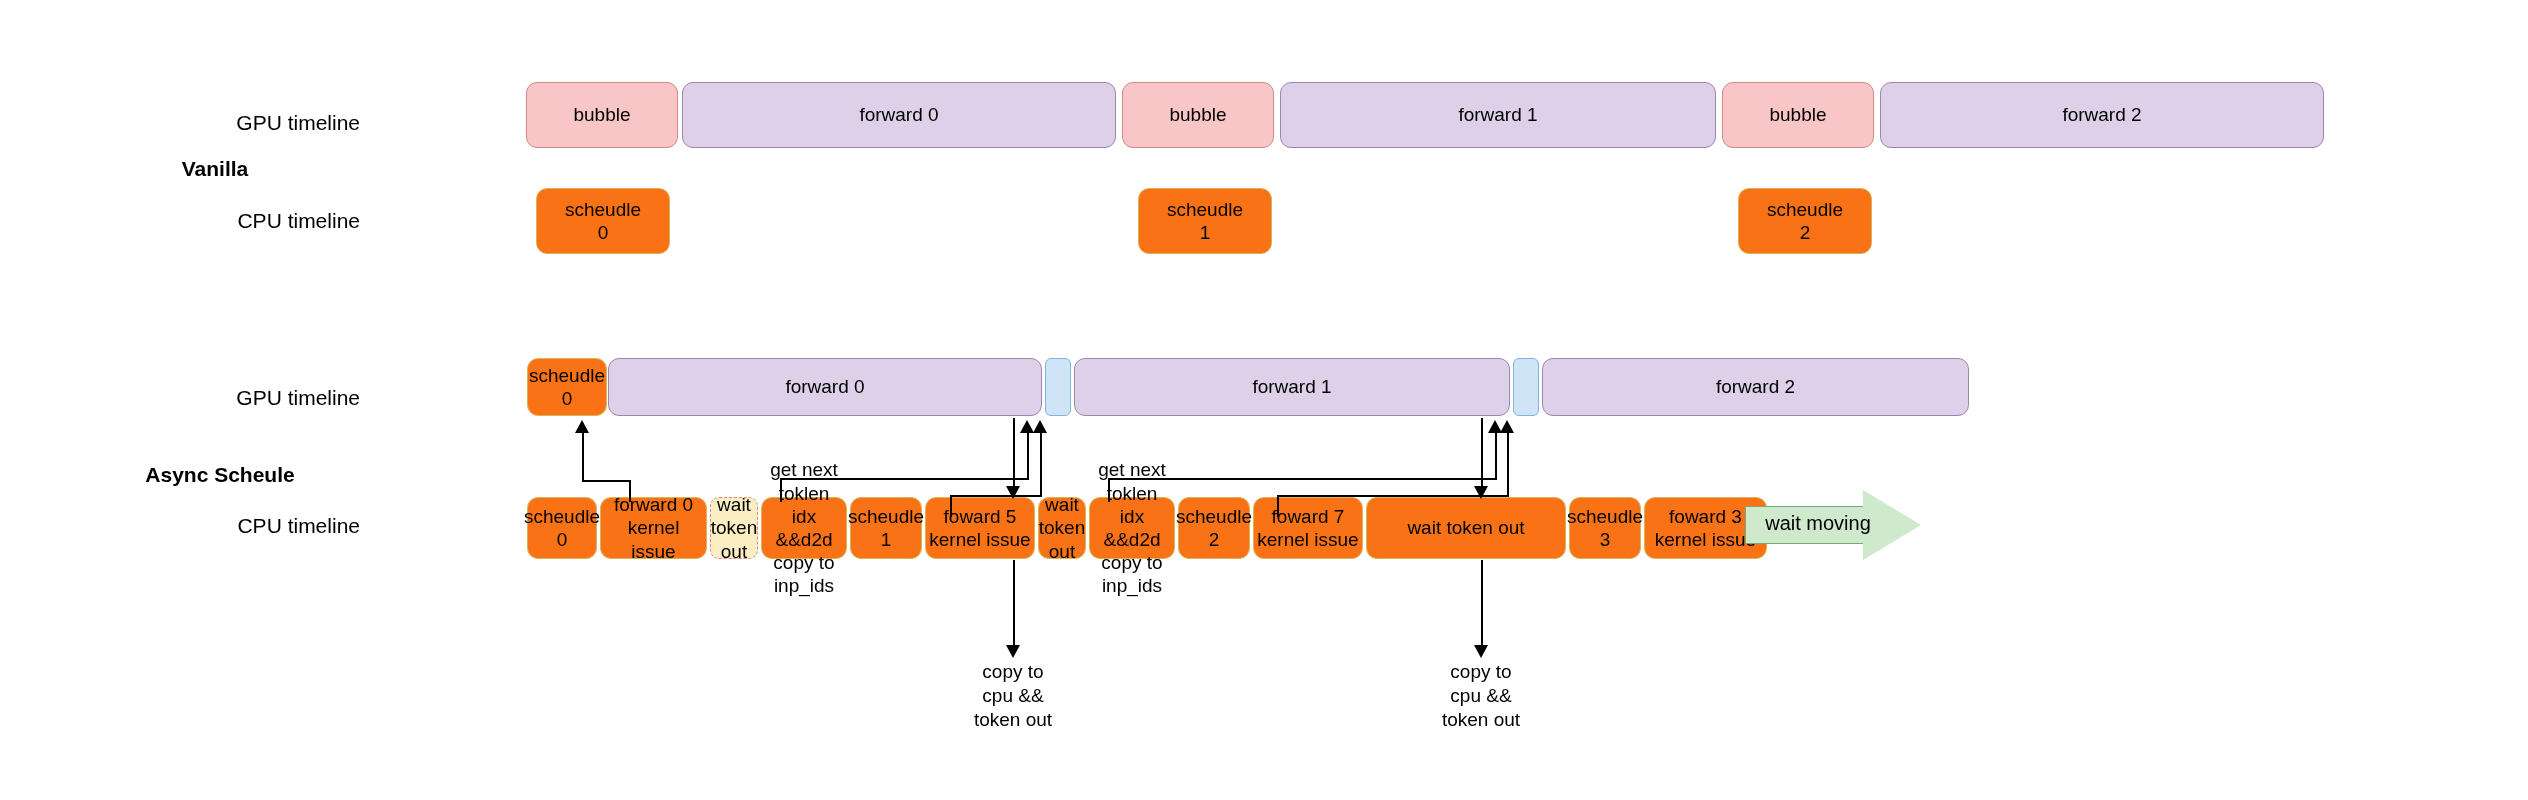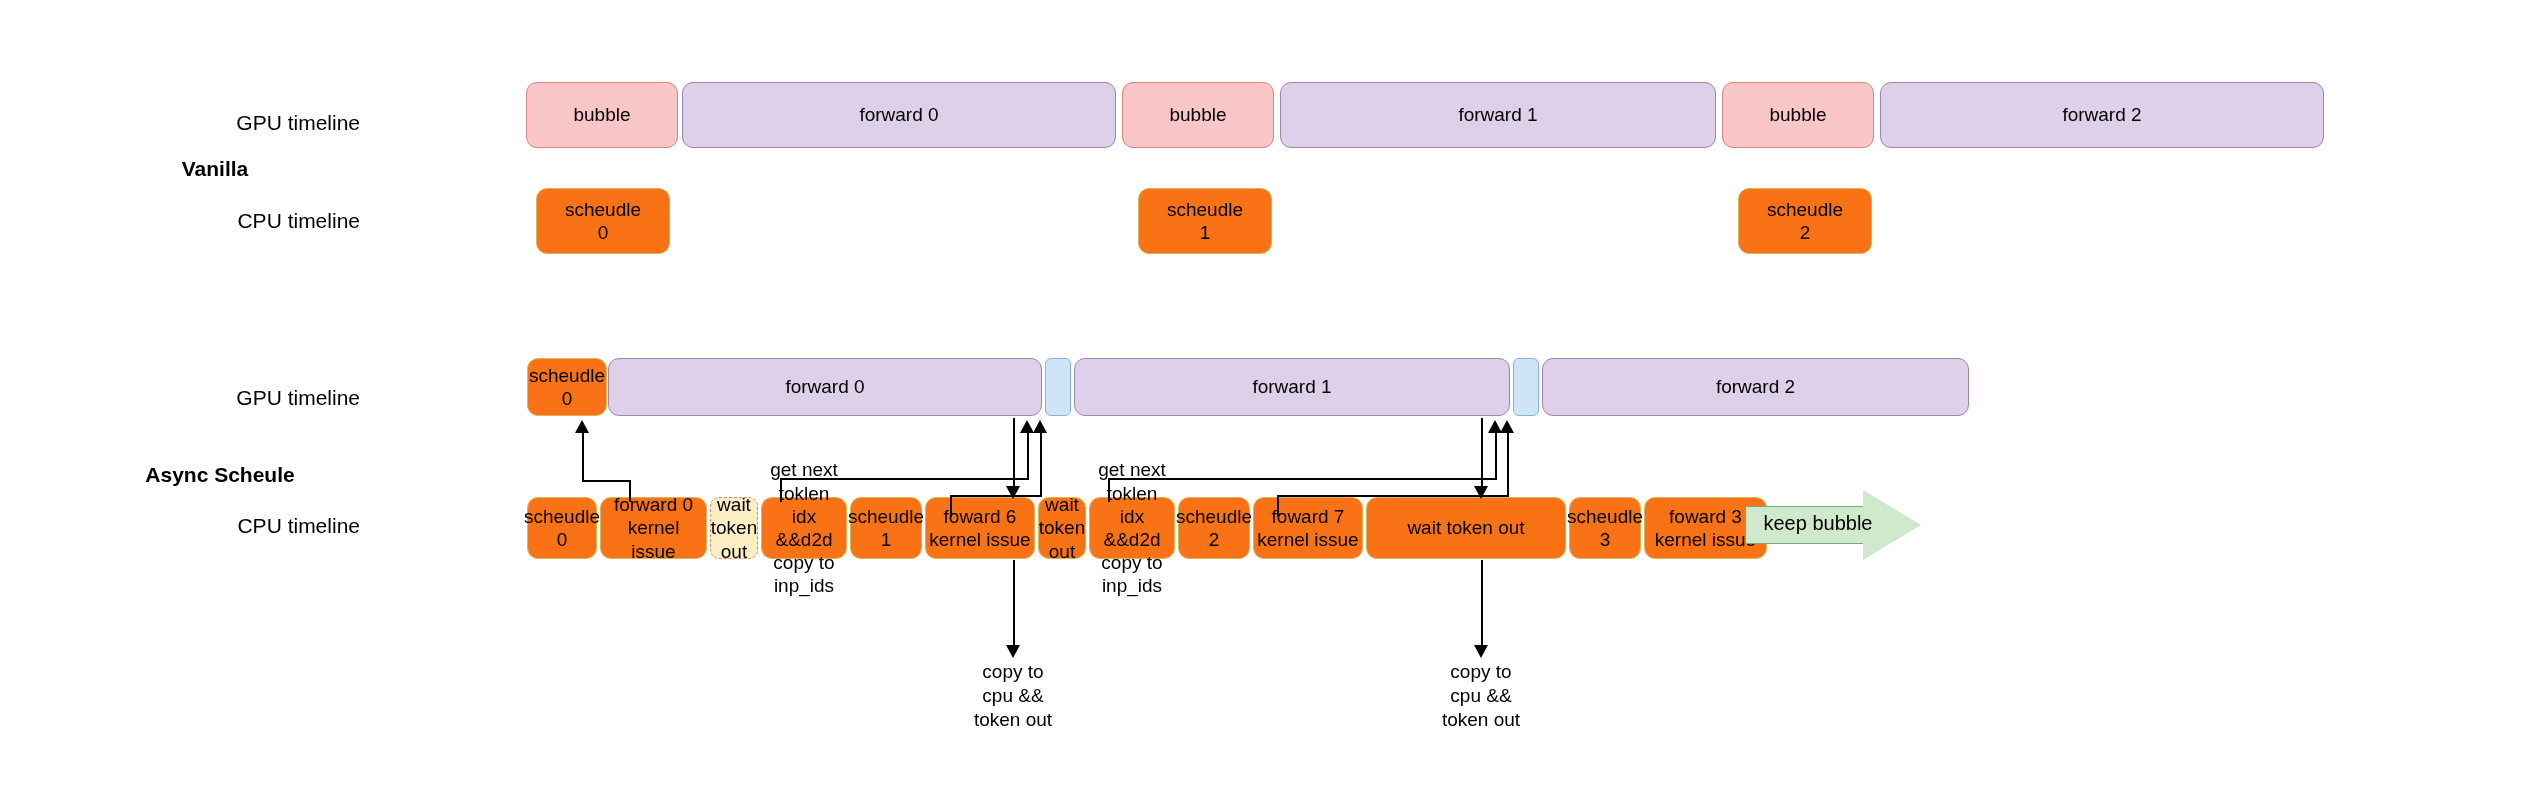--- a/index.html
+++ b/index.html
@@ -197,21 +197,21 @@
   <div class="box dashed-pink" style="left:686px; top:497px; width:48px; height:62px;">wait
 token
 out</div>
   <div class="box yellow overflow-label" style="left:737px; top:497px; width:86px; height:62px;">get next
 toklen idx
 &amp;&amp;d2d
 copy to
 inp_ids</div>
   <div class="box yellow" style="left:826px; top:497px; width:72px; height:62px;">scheudle
 1</div>
-  <div class="box yellow" style="left:901px; top:497px; width:110px; height:62px;">foward 6
+  <div class="box yellow" style="left:901px; top:497px; width:110px; height:62px;">foward 5
 kernel issue</div>
   <div class="box yellow" style="left:1014px; top:497px; width:48px; height:62px;">wait
 token
 out</div>
   <div class="box yellow overflow-label" style="left:1065px; top:497px; width:86px; height:62px;">get next
 toklen idx
 &amp;&amp;d2d
 copy to
 inp_ids</div>
   <div class="box yellow" style="left:1154px; top:497px; width:72px; height:62px;">scheudle
@@ -265,17 +265,17 @@
 cpu &amp;&amp;
 token out</div>
   <div class="note" style="left:1401px; top:660px; width:160px;">copy to
 cpu &amp;&amp;
 token out</div>
 
   <div class="keep-moving" style="left:1745px; top:490px; width:180px; height:72px;">
     <div class="km-head-border"></div>
     <div class="km-shaft"></div>
     <div class="km-head"></div>
-    <div class="km-text">keep bubble</div>
+    <div class="km-text">wait moving</div>
   </div>
 
 
 </div>
 
 </body></html>

